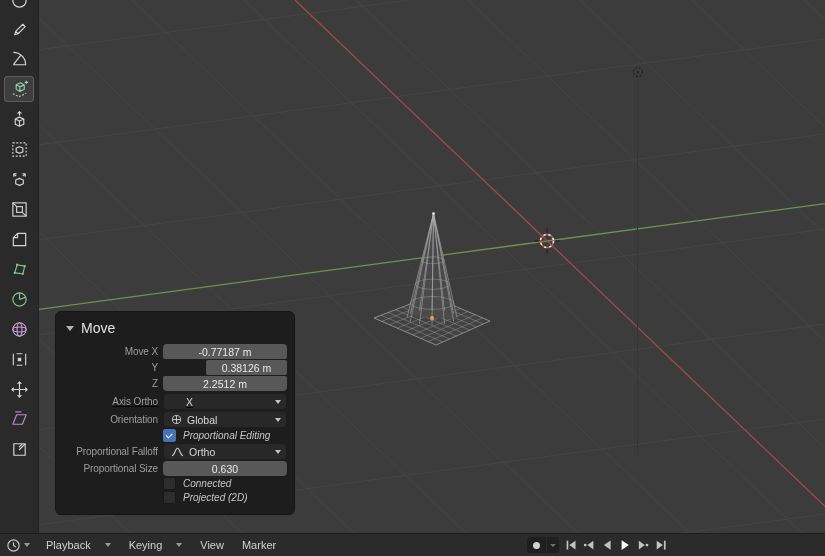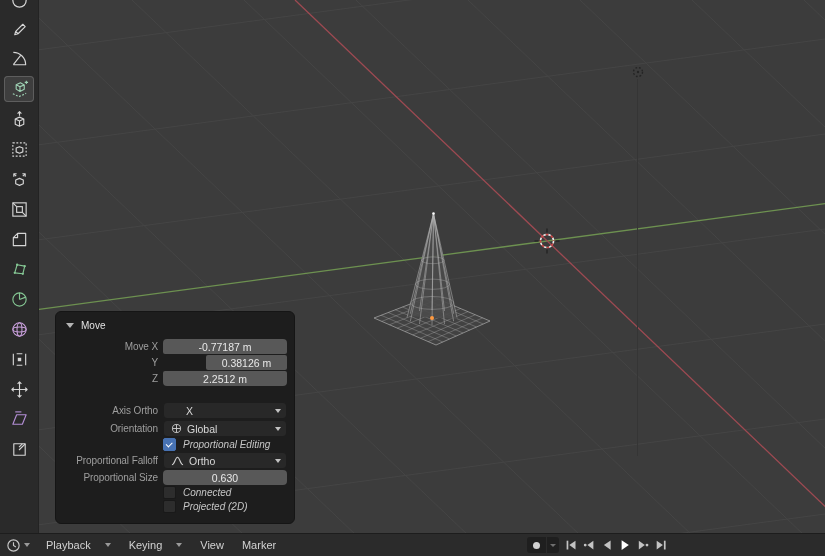--- a/index.html
+++ b/index.html
@@ -24,34 +24,34 @@
   .tool.clipped{height:12px;margin-top:0;overflow:hidden;align-items:flex-end;}
   .tool.clipped svg{margin-bottom:2px;}
 
   
   .move-panel{
     position:absolute;left:55px;top:311px;width:240px;box-sizing:border-box;
     background:rgba(28,28,28,0.96);border:1px solid #151515;border-radius:6px;
     padding:5px 7px 10px 6px;z-index:5;
   }
   .phead{display:flex;align-items:center;gap:7px;padding:3px 2px 6px 4px;
-    color:#e2e2e2;font-size:10px;}
+    color:#e2e2e2;font-size:14px;}
   .panel-caret{width:0;height:0;border-left:4px solid transparent;
     border-right:4px solid transparent;border-top:5px solid #b5b5b5;}
   .row{display:grid;grid-template-columns:96px 1fr;gap:5px;align-items:center;margin-top:2px;}
   .lbl{text-align:right;color:#9e9e9e;font-size:10px;letter-spacing:-0.1px;
     white-space:nowrap;overflow:hidden;}
   .field{height:15px;display:flex;align-items:center;justify-content:center;
     font-size:10.5px;color:#e8e8e8;background:#585858;border-radius:2px;
     position:relative;}
   .num{justify-content:center;}
   .ftop{border-radius:4px 4px 2px 2px;}
   .fmid{border-radius:2px;margin-left:43px;}
   .fbot{border-radius:2px 2px 4px 4px;}
-  .mt1{margin-top:1px;} .mt5{margin-top:16px;} .mt3{margin-top:1px;}
+  .mt1{margin-top:1px;} .mt5{margin-top:2px;text-decoration:underline;} .mt3{margin-top:1px;}
   .drop{background:#282828;border:1px solid #1d1d1d;border-radius:4px;
     justify-content:flex-start;padding:0 16px 0 7px;color:#d8d8d8;height:15px;}
   .drop .dtext{flex:0 1 auto;}
   .drop .dicon{display:flex;align-items:center;margin-right:5px;}
   .drop .indent{margin-left:15px;}
   .dd-caret{position:absolute;right:5px;top:50%;margin-top:-2px;width:0;height:0;
     border-left:3.5px solid transparent;border-right:3.5px solid transparent;
     border-top:4px solid #c2c2c2;}
   .slider{background:#585858;border-radius:4px;}
   .chkwrap{display:flex;align-items:center;gap:7px;font-style:italic;}

